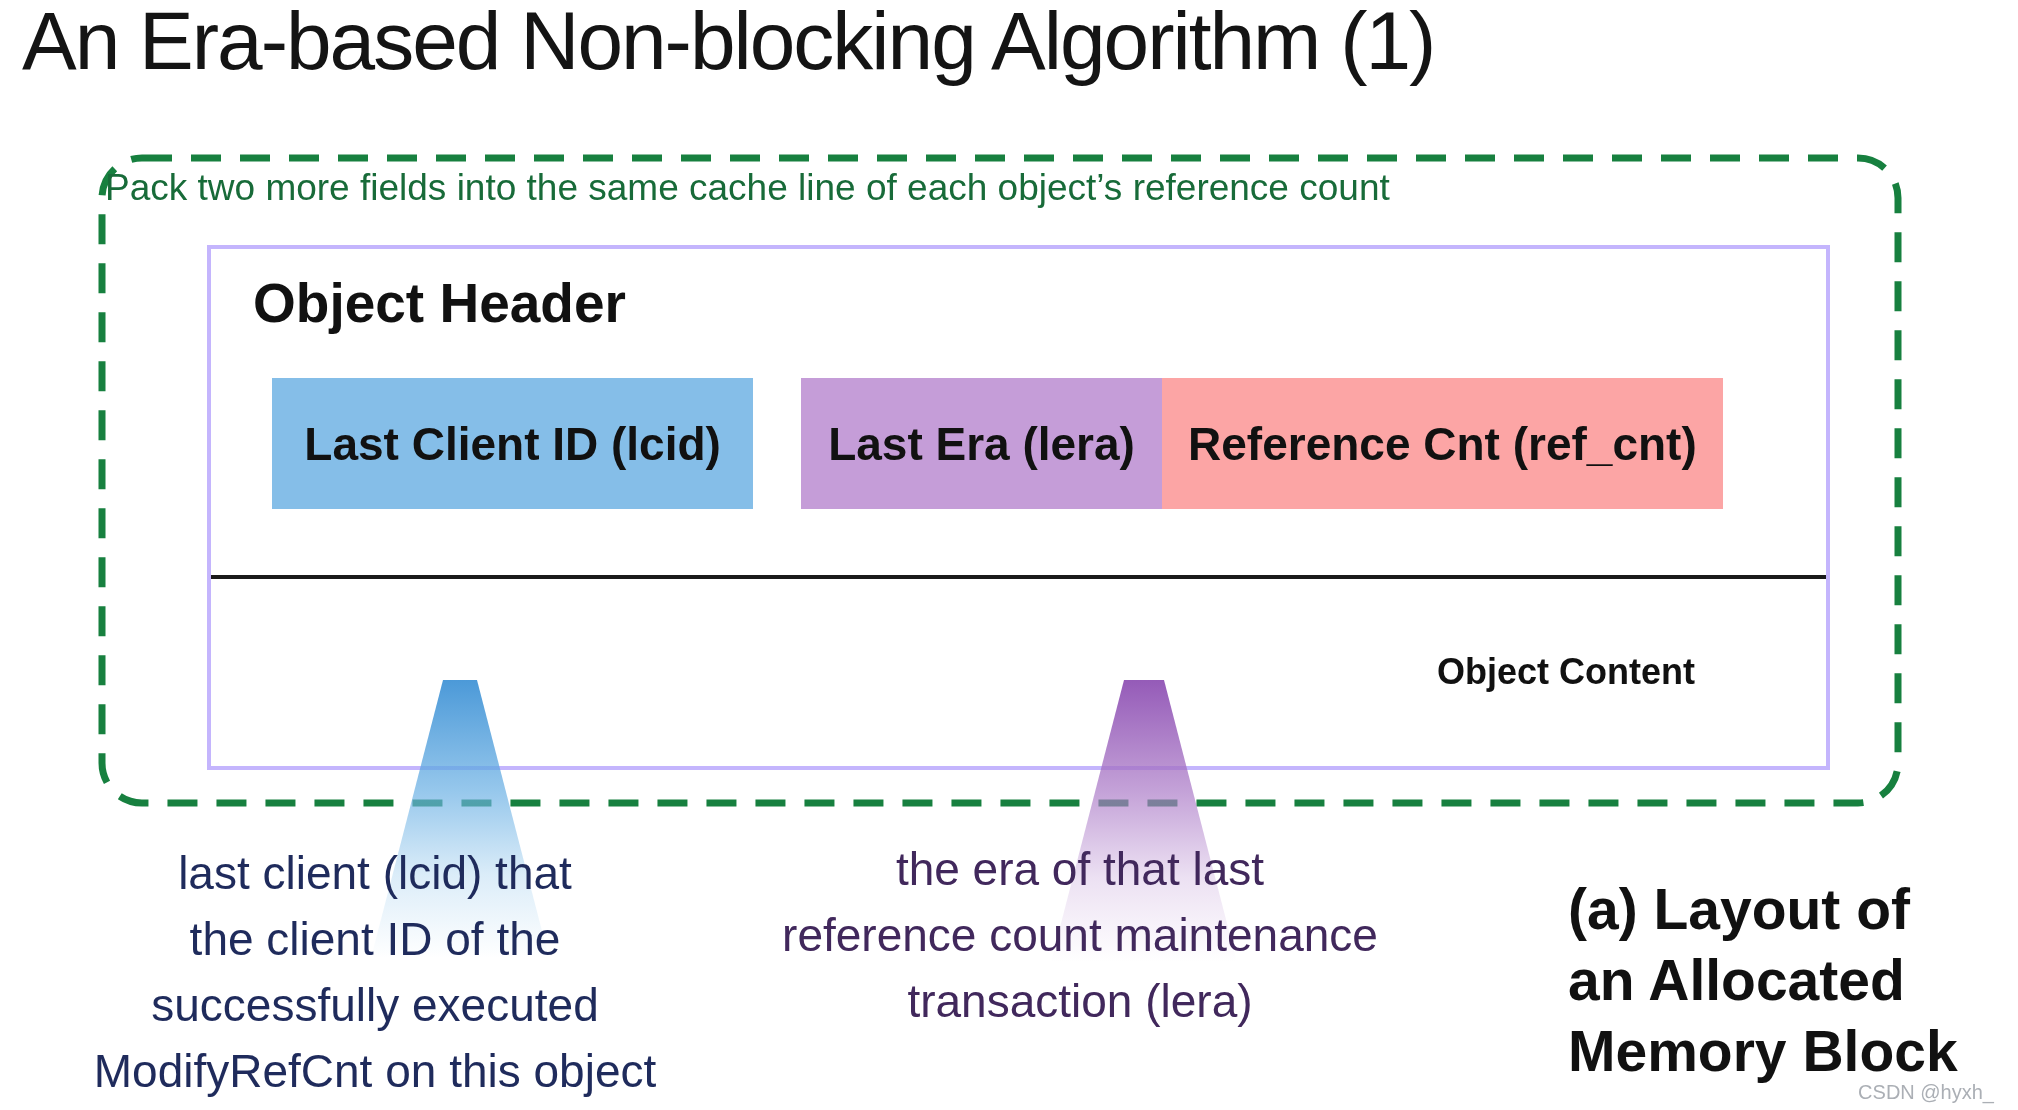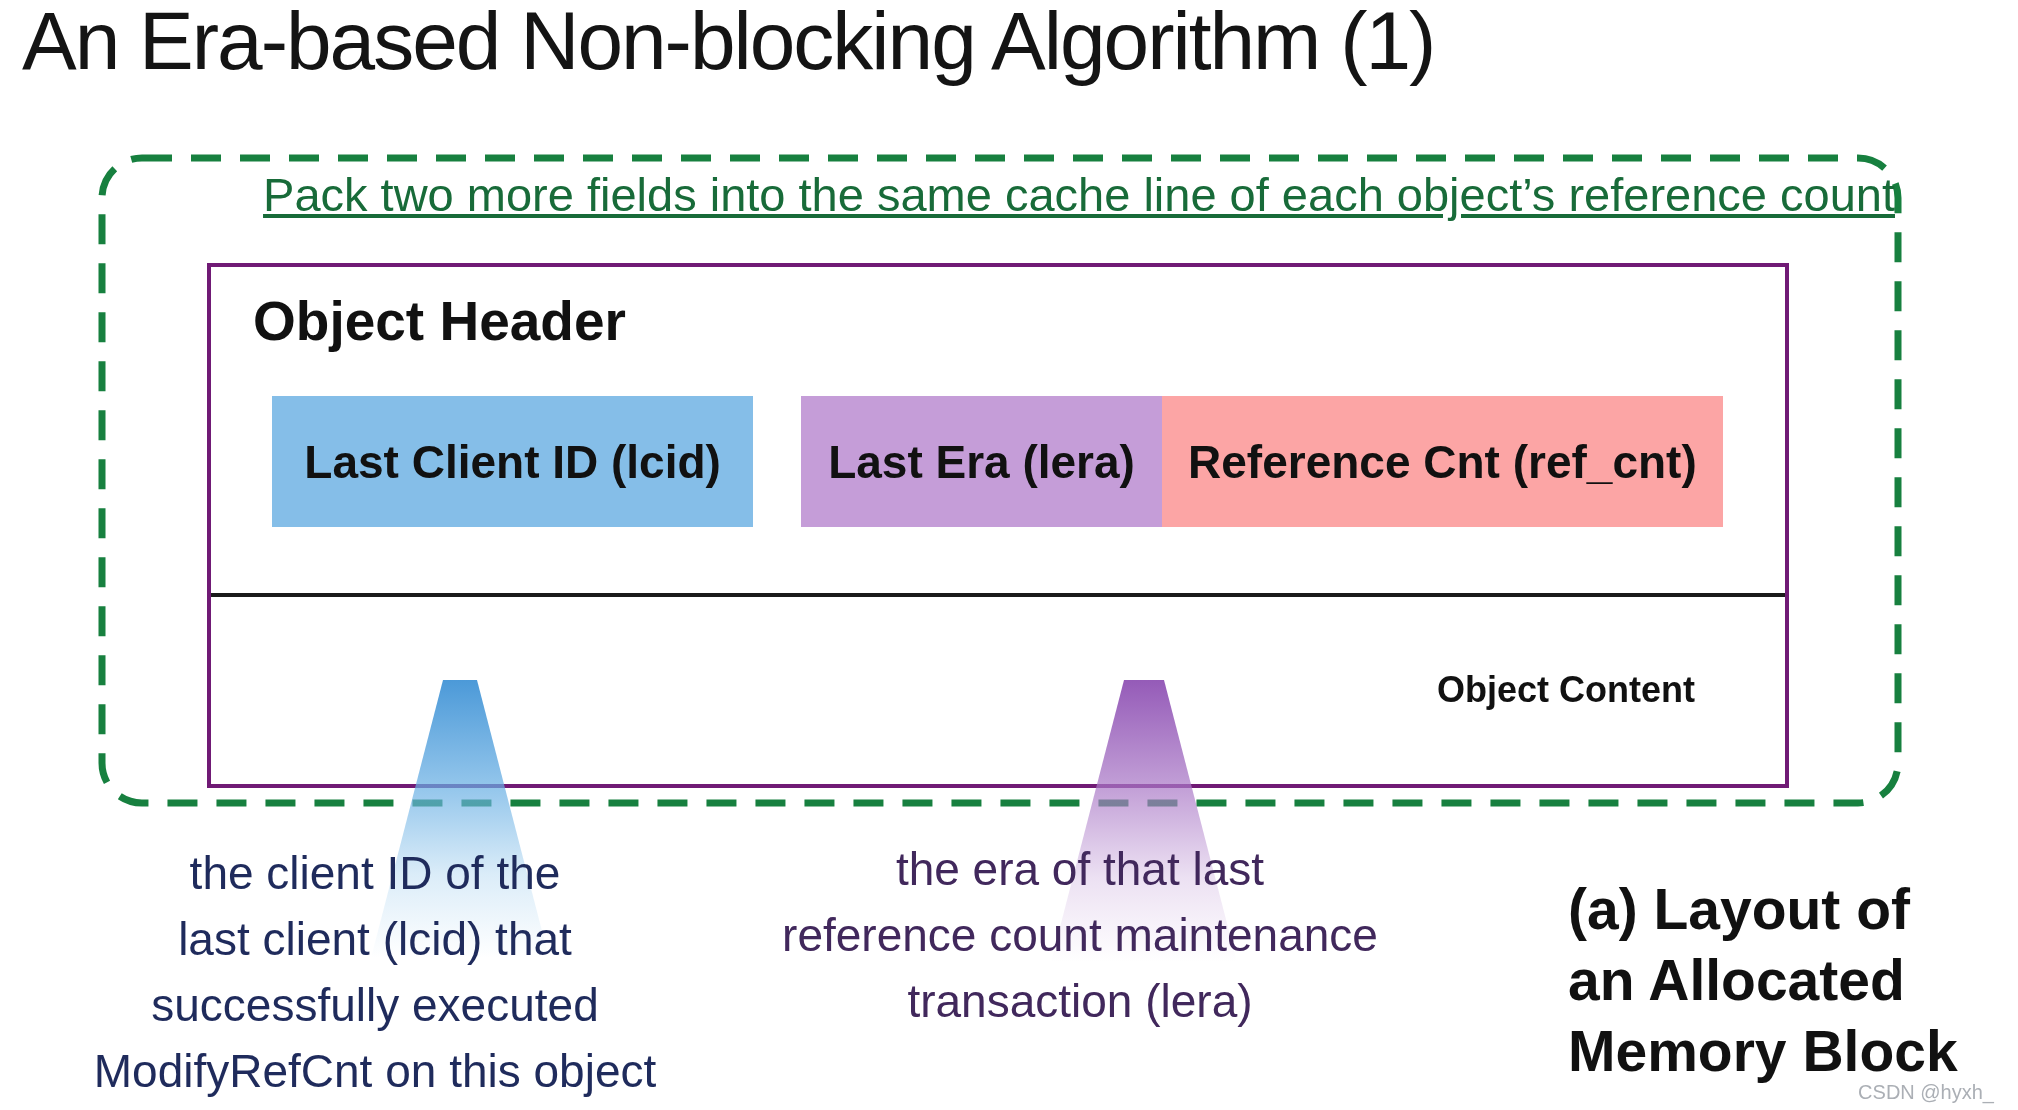--- a/index.html
+++ b/index.html
@@ -7,26 +7,26 @@
     position:relative;width:2018px;height:1110px;background:#ffffff;overflow:hidden;
     font-family:"Liberation Sans", sans-serif;color:#111;
   }
   .title{
     position:absolute;left:22px;top:-6px;font-size:82px;font-weight:400;
     letter-spacing:-2px;color:#141414;white-space:nowrap;
   }
   .green-box{position:absolute;left:97px;top:153px;width:1806px;height:655px;}
   .green-box svg{position:absolute;left:0;top:0;}
   .callout-text{
-    position:absolute;left:8px;top:14px;width:1790px;text-align:right;
-    font-size:47px;white-space:nowrap;text-decoration:underline;
+    position:absolute;left:8px;top:14px;width:1790px;text-align:left;
+    font-size:37px;white-space:nowrap;
   }
   .black-rect{
-    position:absolute;left:110px;top:110px;width:1574px;height:517px;
-    border:4px solid #701a75;background:#fff;
+    position:absolute;left:110px;top:92px;width:1574px;height:517px;
+    border:4px solid #c4b5fd;background:#fff;padding-left:41px;
   }
   .object-header-label{position:absolute;left:42px;top:22px;font-size:55px;font-weight:bold;}
   .divider{position:absolute;left:0;top:326px;width:100%;height:4px;background:#1a1a1a;}
   .field-bar{
     position:absolute;left:61px;top:129px;width:1451px;height:131px;display:flex;
   }
   .field{
     display:flex;align-items:center;justify-content:center;
     font-size:46px;font-weight:bold;white-space:nowrap;color:#111;
   }
@@ -77,22 +77,22 @@
       <div class="divider"></div>
 
       <div class="object-content-label">Object Content</div>
     </div>
 
     <div class="cone cone-blue"></div>
     <div class="cone cone-purple"></div>
   </div>
 
   <div class="annotation ann-lcid" style="color: rgb(31, 43, 92);">
+    <div>last client (lcid) that</div>
     <div>the client ID of the</div>
-    <div>last client (lcid) that</div>
     <div>successfully executed</div>
     <div>ModifyRefCnt on this object</div>
   </div>
 
   <div class="annotation ann-lera" style="color: rgb(65, 40, 92);">
     <div>the era of that last</div>
     <div>reference count maintenance</div>
     <div>transaction (lera)</div>
   </div>
 

